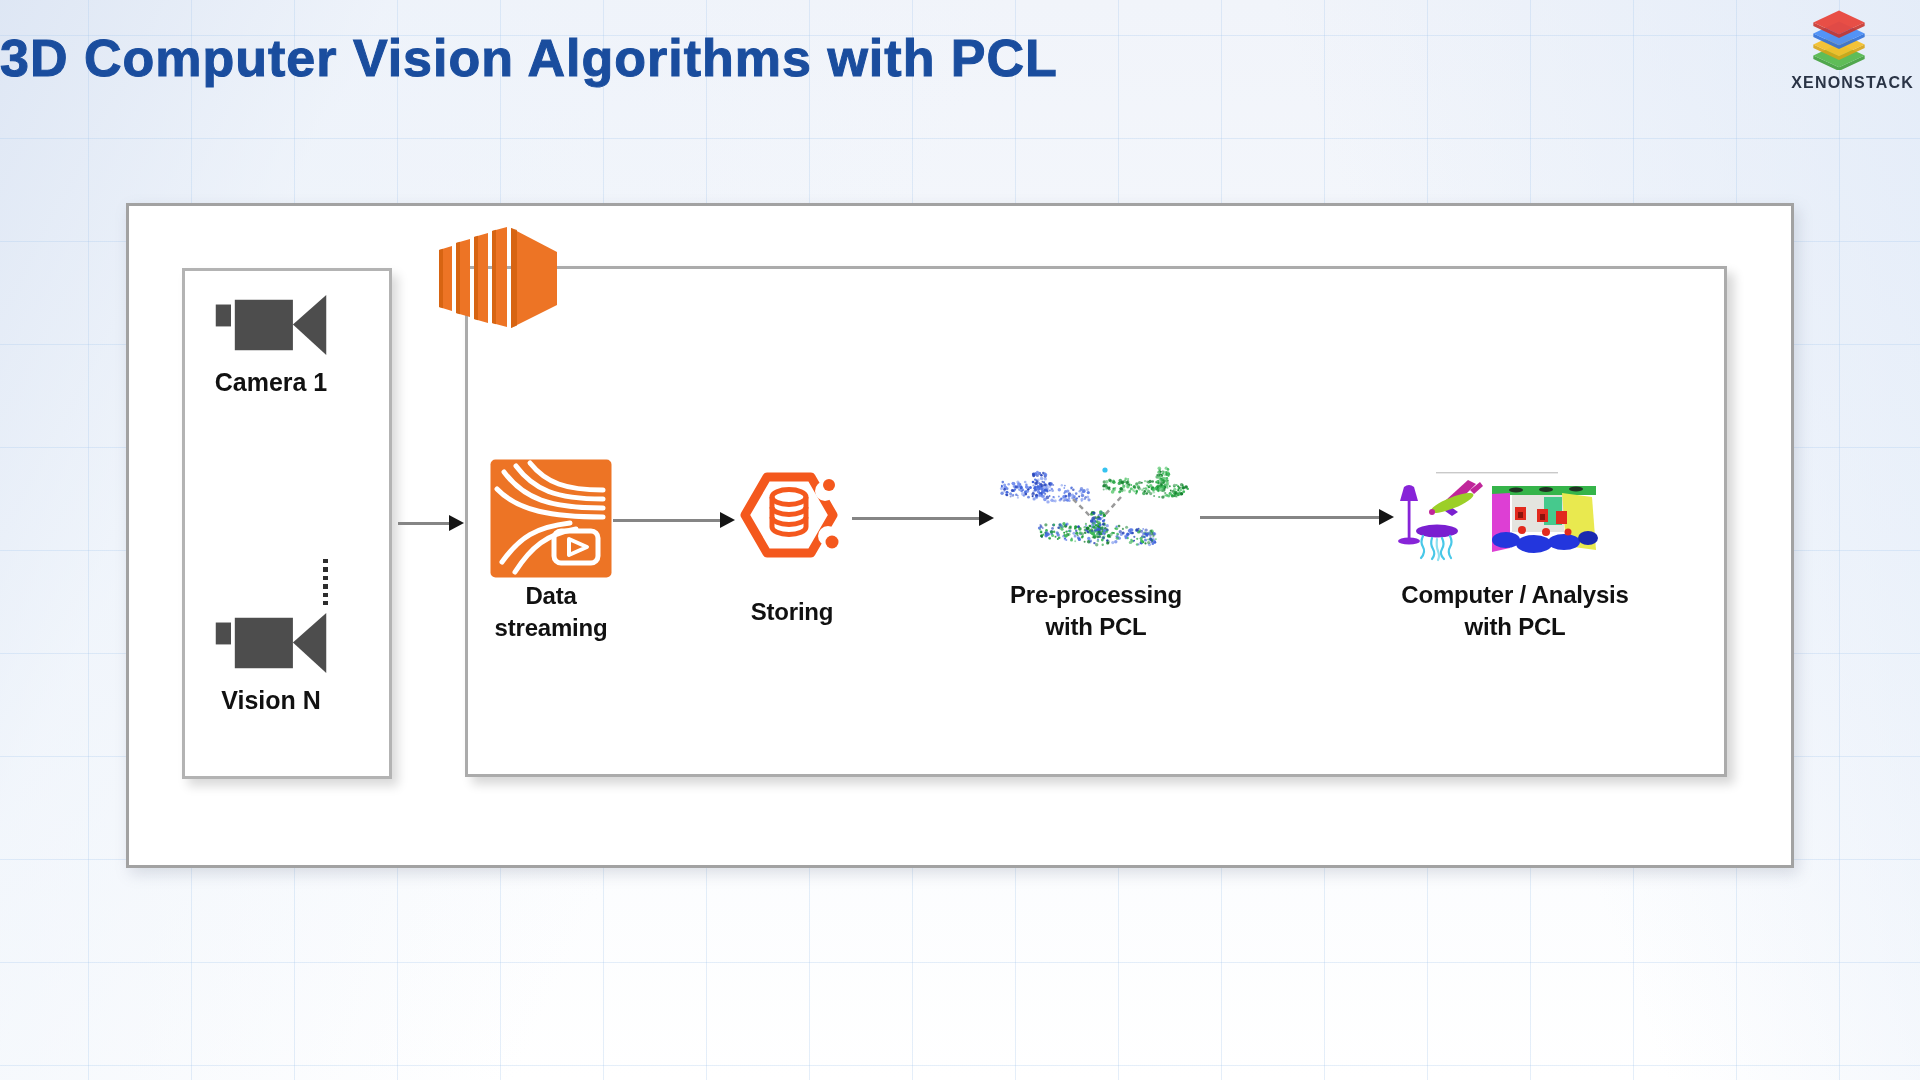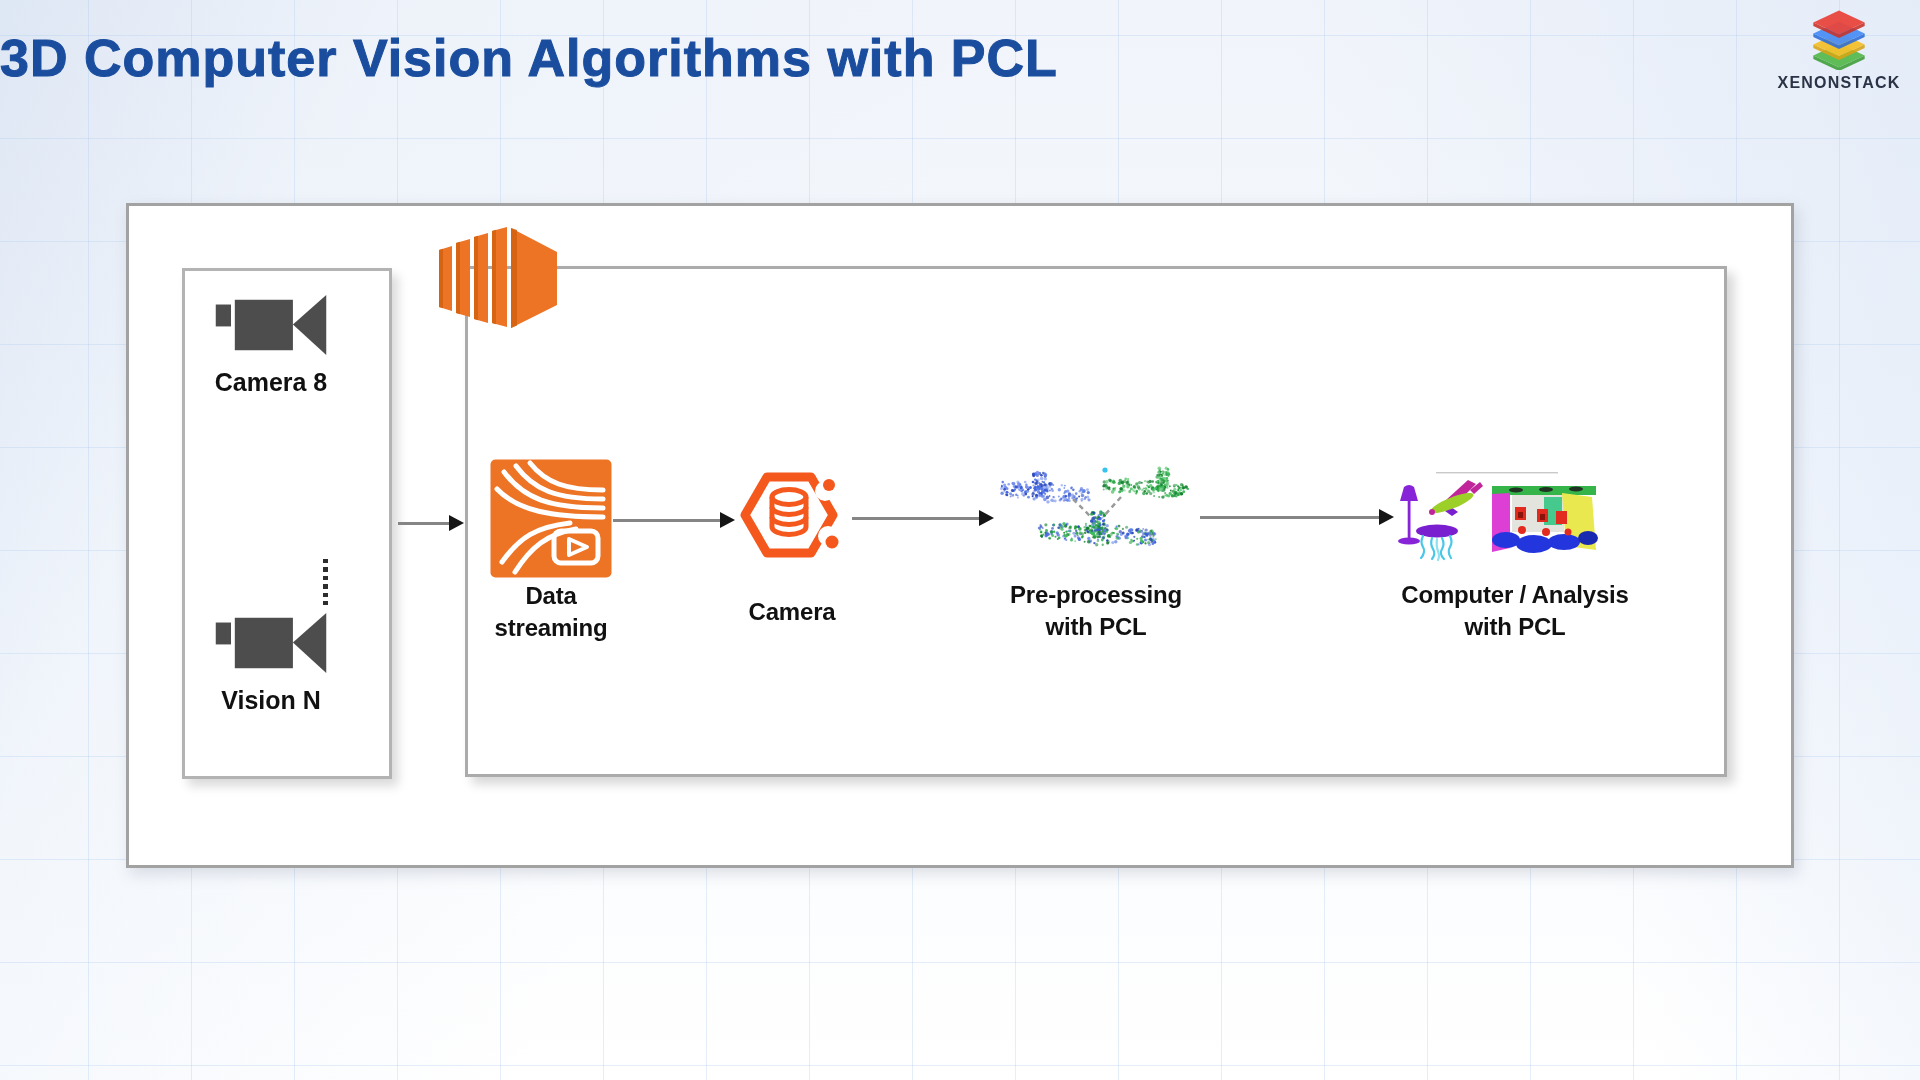--- a/index.html
+++ b/index.html
@@ -9,21 +9,21 @@
       linear-gradient(115deg, rgba(221,230,244,0.95) 0%, rgba(236,242,250,0.6) 16%, rgba(255,255,255,0) 42%),
       linear-gradient(250deg, rgba(226,235,248,0.85) 0%, rgba(255,255,255,0) 28%),
       linear-gradient(180deg,#f1f4fa 0%,#f6f9fd 50%,#ffffff 100%);}
   .grid{position:absolute;inset:0;background-image:
       linear-gradient(to right, rgba(168,200,236,0.30) 1.5px, transparent 1.5px),
       linear-gradient(to bottom, rgba(168,200,236,0.30) 1.5px, transparent 1.5px);
       background-size:103px 103px;background-position:88px 35px;}
   .title{position:absolute;top:28px;left:0;width:100%;text-align:left;
          font-size:52px;font-weight:bold;letter-spacing:1px;color:var(--title-blue);
          -webkit-text-stroke:1px var(--title-blue)}
-  .logo{position:absolute;left:1764px;top:6px;width:150px;text-align:center}
+  .logo{position:absolute;left:1764px;top:6px;width:150px;text-align:right}
   .logo svg{display:block;margin:0 auto}
   .logo-text{margin-top:4px;font-size:16px;font-weight:bold;letter-spacing:1.2px;color:#2a3446}
 
   .box{position:absolute;background:#fff}
   .outer{left:126px;top:203px;width:1662px;height:659px;border:3px solid #a2a2a2;
          box-shadow:4px 6px 14px rgba(110,120,140,0.22)}
   .inner{left:465px;top:266px;width:1256px;height:505px;border:3px solid #ababab;
          box-shadow:7px 7px 10px rgba(0,0,0,0.16)}
   .cambox{left:182px;top:268px;width:204px;height:505px;border:3px solid #b3b3b3;
          box-shadow:6px 7px 10px rgba(0,0,0,0.15)}
@@ -104,21 +104,21 @@
     <polygon class="fill-awsdark" points="74,4 80,6 80,101.5 74,104" opacity="0.85"></polygon>
   </svg>
 
   <div class="box cambox">
     <div class="cam-g g1">
       <svg viewBox="0 0 116 63">
         <rect class="fill-cam" x="0" y="10" width="16" height="23"></rect>
         <rect class="fill-cam" x="20" y="5" width="61" height="53"></rect>
         <polygon class="fill-cam" points="81,31 116,0 116,63"></polygon>
       </svg>
-      <div class="cam-label">Camera 8</div>
+      <div class="cam-label">Camera 1</div>
     </div>
     <div class="vdots"></div>
     <div class="cam-g g3">
       <svg viewBox="0 0 116 63">
         <rect class="fill-cam" x="0" y="10" width="16" height="23"></rect>
         <rect class="fill-cam" x="20" y="5" width="61" height="53"></rect>
         <polygon class="fill-cam" points="81,31 116,0 116,63"></polygon>
       </svg>
       <div class="cam-label">Vision N</div>
     </div>
@@ -1027,21 +1027,21 @@
       <circle cx="152" cy="64" r="4" fill="#e22a1e"></circle>
       <circle cx="174" cy="64" r="3.5" fill="#e22a1e"></circle>
     </g>
   </svg>
 
   <div class="step-label lab-ds">
     <div>Data</div>
     <div>streaming</div>
   </div>
   <div class="step-label lab-store">
-    <div>Camera</div>
+    <div>Storing</div>
     <div></div>
   </div>
   <div class="step-label lab-pre">
     <div>Pre-processing</div>
     <div>with PCL</div>
   </div>
   <div class="step-label lab-inf">
     <div>Computer / Analysis</div>
     <div>with PCL</div>
   </div>

